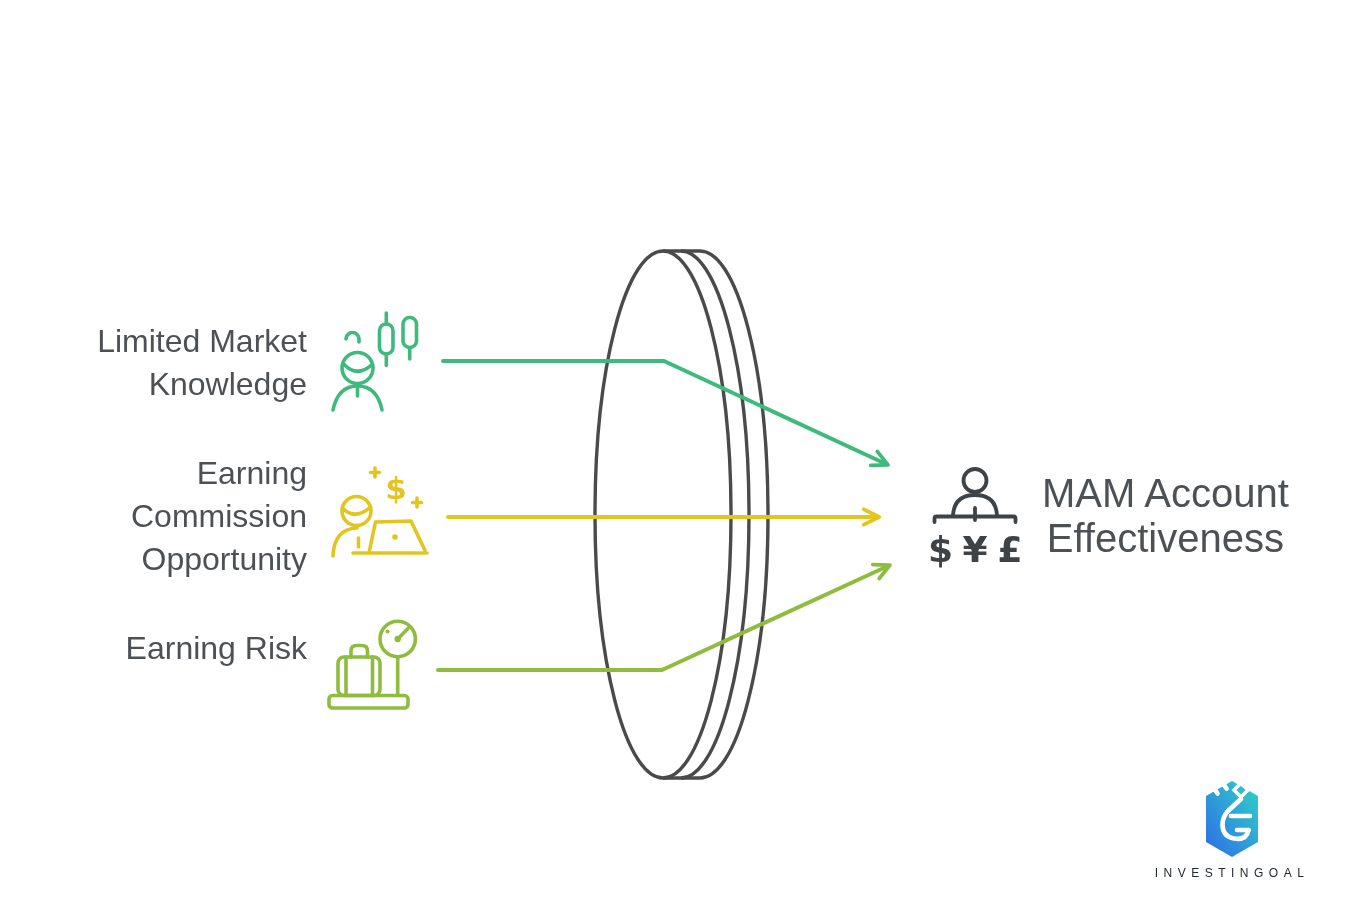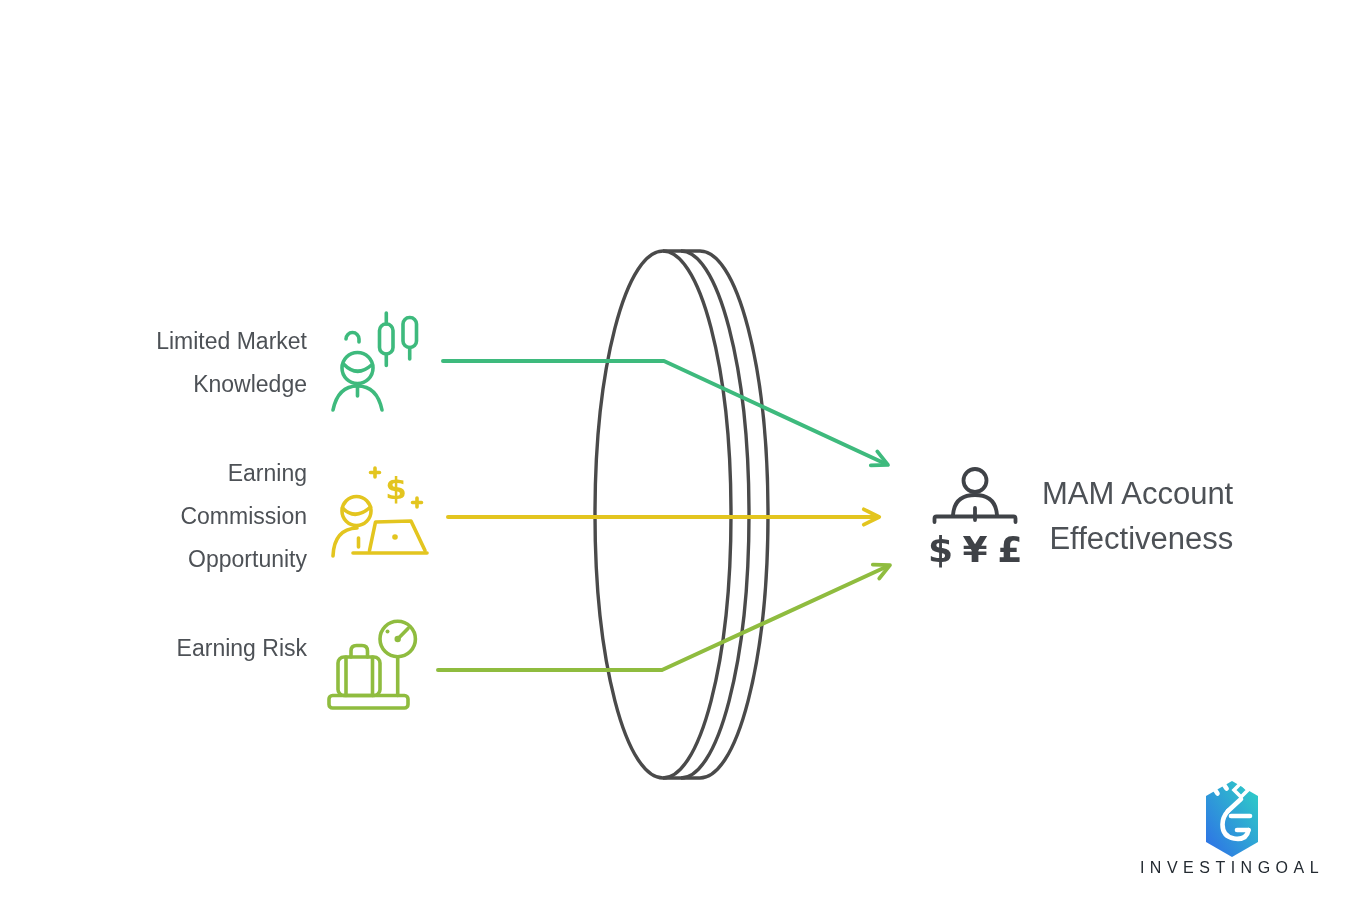--- a/index.html
+++ b/index.html
@@ -17,28 +17,28 @@
     text-align: center;
     font-size: 62px;
     font-weight: 700;
     letter-spacing: -1px;
     color: var(--title, #191e3c);
   }
   .overlay-svg { position: absolute; left: 0; top: 0; }
   .benefit-label {
     position: absolute;
     text-align: right;
-    font-size: 23px;
+    font-size: 32px;
     line-height: 43px;
     color: var(--label, #4d5156);
   }
   .result-label {
     position: absolute;
-    text-align: right;
-    font-size: 31px;
+    text-align: center;
+    font-size: 40px;
     line-height: 45px;
     color: var(--label, #4d5156);
   }
   .icon-svg { position: absolute; }
   .stroke-green  { stroke: var(--green); }
   .stroke-yellow { stroke: var(--yellow); }
   .stroke-olive  { stroke: var(--olive); }
   .stroke-lens   { stroke: var(--lens); }
   .stroke-dark   { stroke: var(--icondark); }
   .fill-yellow { fill: var(--yellow); }
@@ -58,22 +58,22 @@
   }
   .logo-block {
     position: absolute;
     left: 1116px; top: 780px;
     width: 232px;
     display: flex;
     flex-direction: column;
     align-items: center;
   }
   .logo-wordmark {
-    margin-top: 1px;
-    font-size: 16px;
+    margin-top: 8px;
+    font-size: 12px;
     font-weight: 500;
     letter-spacing: 5.5px;
     color: var(--logotext, #232a31);
     white-space: nowrap;
   }
 </style>
 </head>
 <body>
 
 <div class="canvas">

